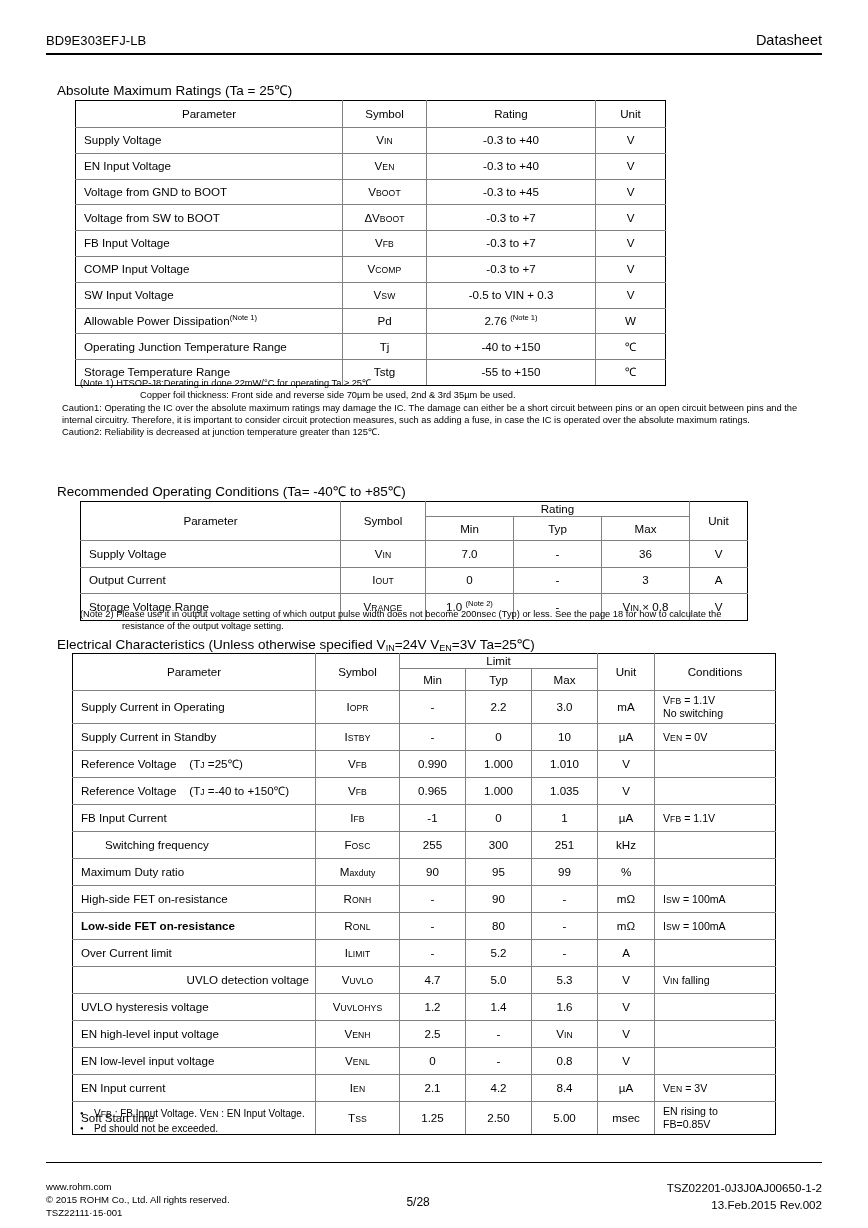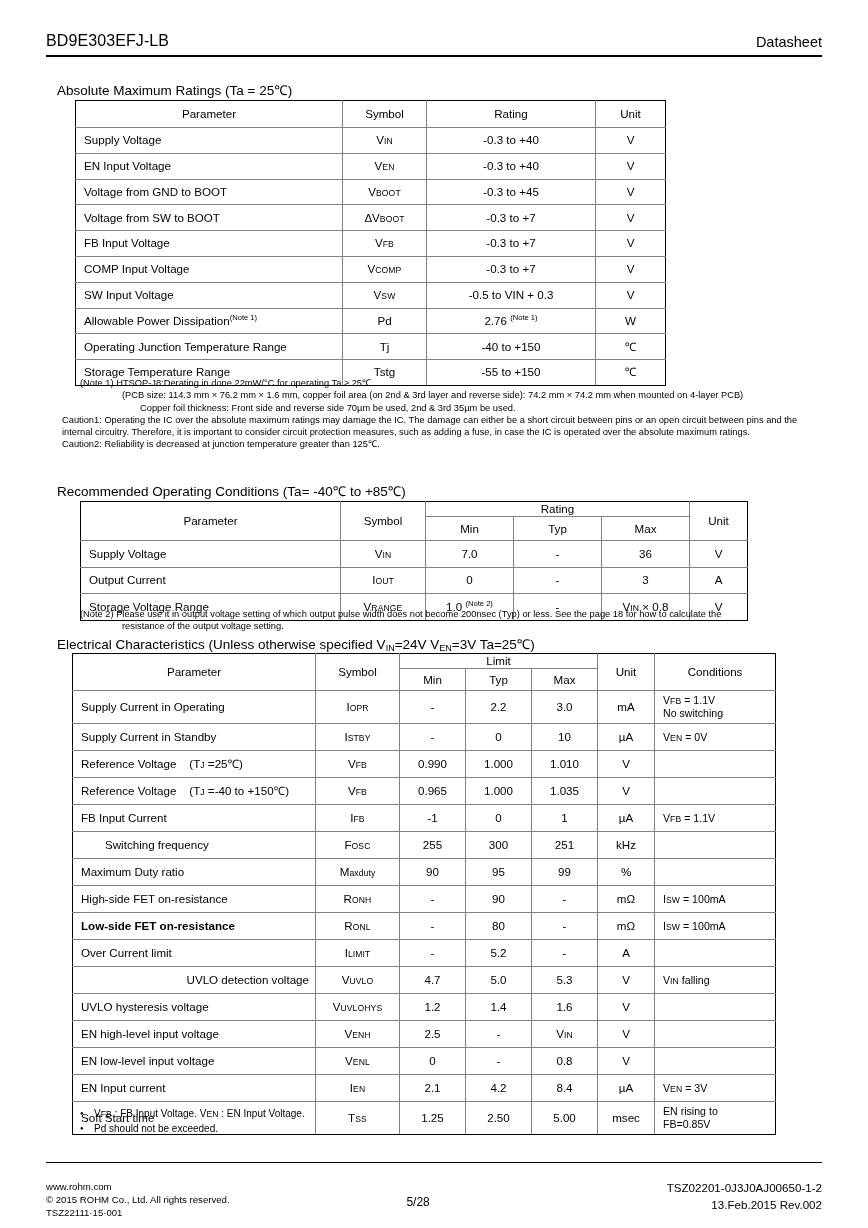--- a/index.html
+++ b/index.html
@@ -26,21 +26,21 @@
     left: 46px;
     top: 32px;
     width: 776px;
     display: flex;
     align-items: flex-end;
     justify-content: space-between;
     padding-bottom: 5px;
     border-bottom: 2px solid #000;
   }
   .doc-header .part-no {
-    font-size: 16px;
+    font-size: 13px;
     letter-spacing: 0.1px;
   }
   .doc-header .doc-kind {
     font-size: 14.5px;
   }
 
   
   .section-title {
     position: absolute;
     font-size: 13.5px;
@@ -233,21 +233,20 @@
           <td class="lft outer-l outer-b" style="height:24.8px;">Storage Temperature Range</td>
           <td class="outer-b">Tstg</td>
           <td class="outer-b">-55 to +150</td>
           <td class="outer-r outer-b">℃</td>
         </tr>
       </tbody>
   </table>
 
   <div class="notes" style="left:62px; top:377px; width:760px;">
     <div class="ind1">(Note 1) HTSOP-J8:Derating in done 22mW/°C for operating Ta ≥ 25℃</div>
-    <div class="ind2">(PCB size: 114.3 mm × 76.2 mm × 1.6 mm, copper foil area (on 2nd &amp; 3rd layer and reverse side): 74.2 mm × 74.2 mm when mounted on 4-layer PCB)</div>
     <div class="ind3">Copper foil thickness: Front side and reverse side 70µm be used, 2nd &amp; 3rd 35µm be used.</div>
     <div class="flat">Caution1: Operating the IC over the absolute maximum ratings may damage the IC. The damage can either be a short circuit between pins or an open circuit between pins and the internal circuitry. Therefore, it is important to consider circuit protection measures, such as adding a fuse, in case the IC is operated over the absolute maximum ratings.</div>
     <div class="flat">Caution2: Reliability is decreased at junction temperature greater than 125℃.</div>
   </div>
 
   <div class="section-title" style="left:57px; top:482px;">Recommended Operating Conditions (Ta= -40℃ to +85℃)</div>
 
   <table class="dt" id="tbl-rec" style="left:80px; top:501px; width:647px;">
     <colgroup>
       <col style="width:260px">

